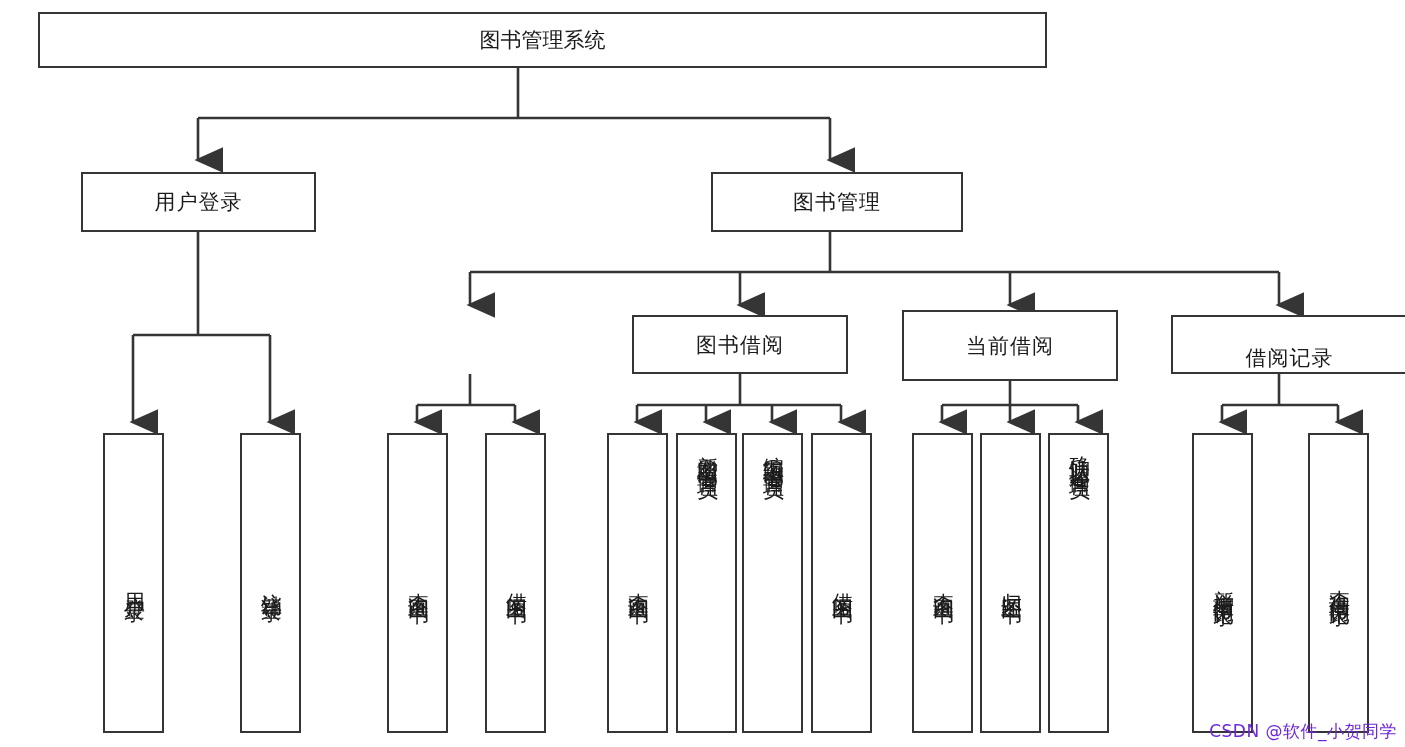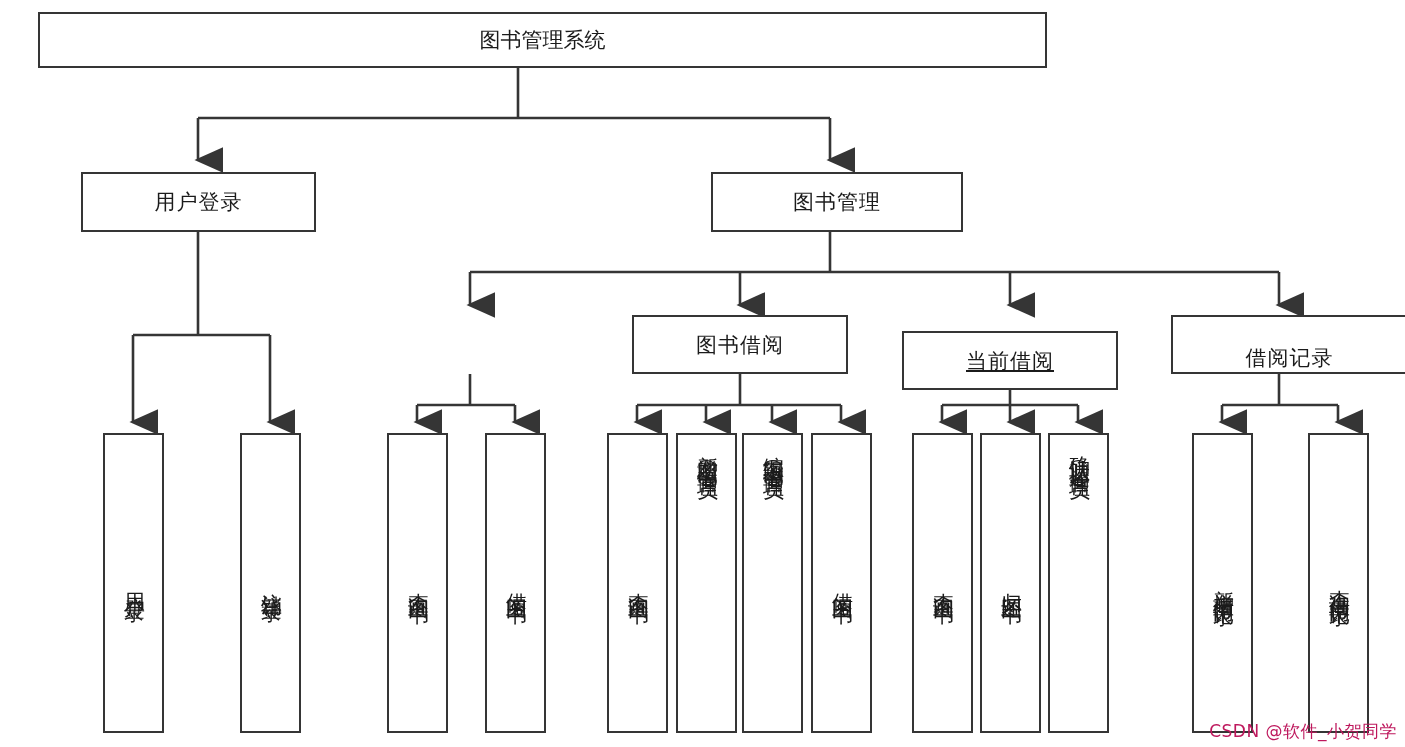--- a/index.html
+++ b/index.html
@@ -59,21 +59,21 @@
     margin-bottom: auto;
   }
   .vtext.top {
     margin-top: 4px;
   }
   .watermark {
     position: absolute;
     right: 8px;
     bottom: 4px;
     font-size: 17px;
-    color: #be185d;
+    color: #6d28d9;
     letter-spacing: 0.5px;
     white-space: nowrap;
     font-family: "DejaVu Sans", "Liberation Sans", sans-serif;
     margin-left: 14px;
   }
 </style>
 </head>
 <body>
 
 <div id="stage">
@@ -135,21 +135,21 @@
   <div class="node h" style="left:81px; top:172px; width:235px; height:60px;">
     <span>用户登录</span>
   </div>
   <div class="node h" style="left:711px; top:172px; width:252px; height:60px;">
     <span>图书管理</span>
   </div>
 
   <div class="node h" style="left:632px; top:315px; width:216px; height:59px;">
     <span>图书借阅</span>
   </div>
-  <div class="node h" style="left:902px; top:331px; width:216px; height:59px;text-decoration:underline;">
+  <div class="node h" style="left:902px; top:310px; width:216px; height:71px;">
     <span>当前借阅</span>
   </div>
   <div class="node h" style="left:1171px; top:315px; width:237px; height:59px;align-items:flex-end;">
     <span>借阅记录</span>
   </div>
 
   <div class="node leaf" style="left:103px; top:433px; width:61px; height:300px;">
     <span class="vtext mid">用户登录</span>
   </div>
   <div class="node leaf" style="left:240px; top:433px; width:61px; height:300px;">

